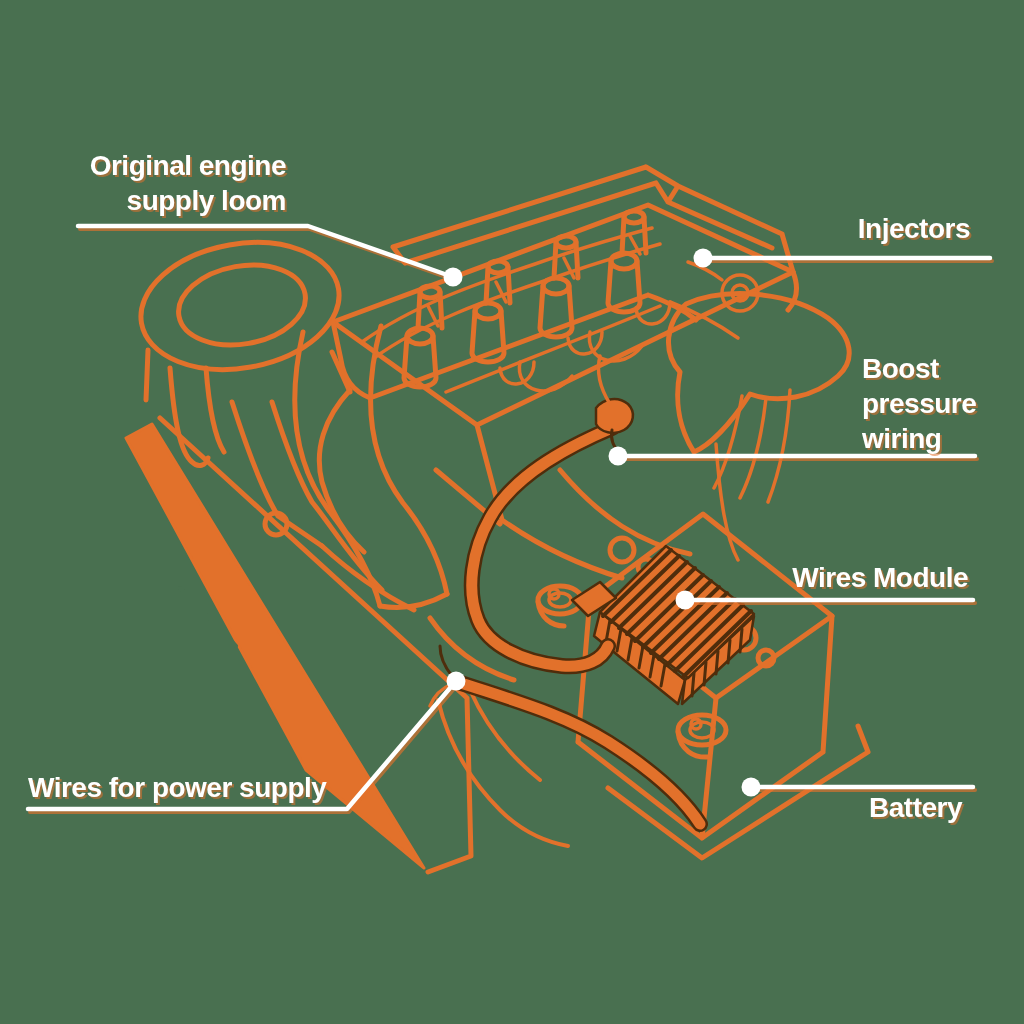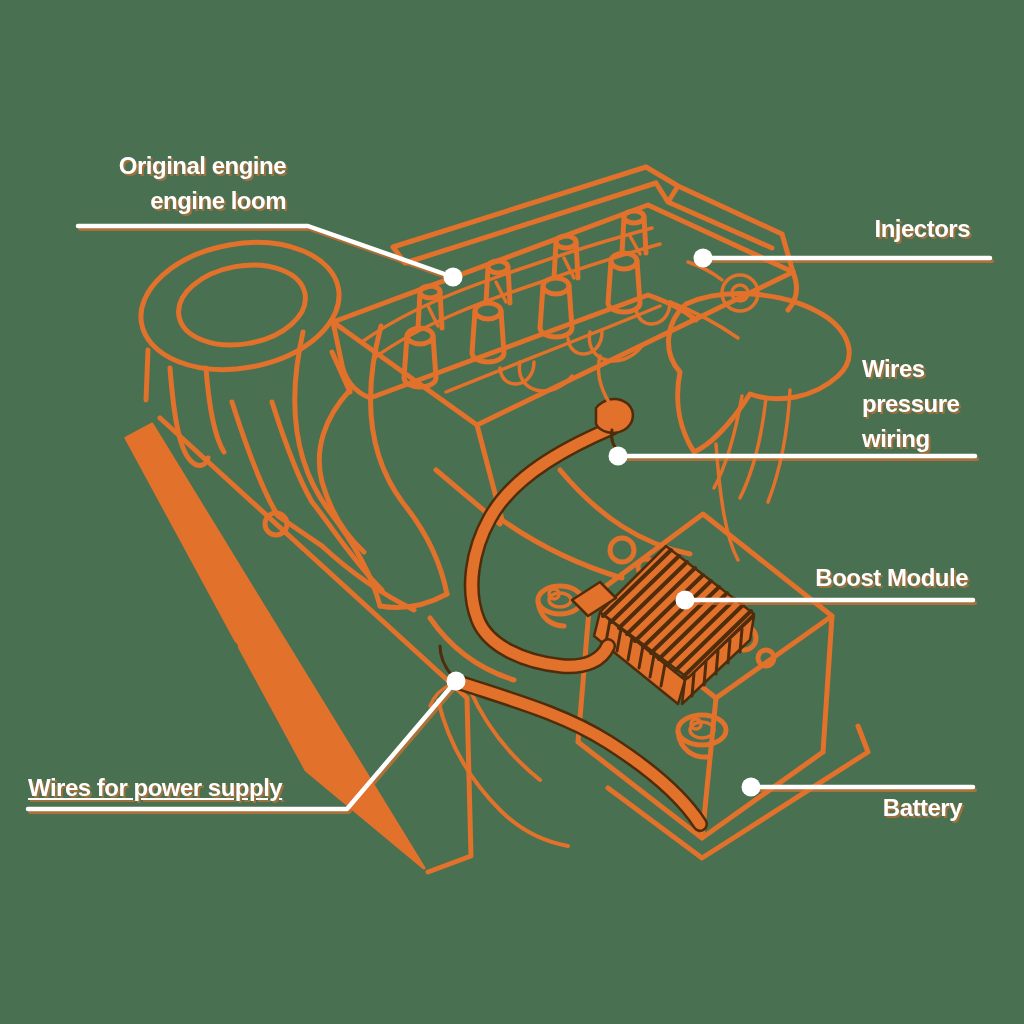--- a/index.html
+++ b/index.html
@@ -1,20 +1,20 @@
 <!DOCTYPE html>
 <html style="--background: #497050; --artwork: #E2712B; --artwork-dark: #4F2D0C; --label-text: #FFFFFF; --label-shadow: rgba(226,113,43,0.55);"><head>
 <meta charset="utf-8">
 <style>
   html,body{margin:0;padding:0;}
   body{width:1024px;height:1024px;background:var(--background,#497050);overflow:hidden;}
   .stage{position:absolute;left:0;top:0;width:1024px;height:1024px;overflow:hidden;
          font-family:"Liberation Sans",sans-serif;}
   .art{position:absolute;left:0;top:0;}
-  .label{position:absolute;color:var(--label-text,#fff);font-weight:700;font-size:24px;
+  .label{position:absolute;color:var(--label-text,#fff);font-weight:700;font-size:28px;
          line-height:35px;letter-spacing:-0.5px;white-space:nowrap;
          text-shadow:2px 2px 0 var(--label-shadow,rgba(226,113,43,.5));}
   .r{text-align:right;}
   
   .o{fill:none;stroke:var(--artwork);stroke-width:5;stroke-linecap:round;stroke-linejoin:round;}
   .t{fill:none;stroke:var(--artwork);stroke-width:3.5;stroke-linecap:round;stroke-linejoin:round;}
   .w4{fill:none;stroke:var(--artwork);stroke-width:4;stroke-linecap:round;}
   .of{fill:var(--artwork);stroke:var(--artwork);stroke-width:3;stroke-linejoin:round;}
   .dk{fill:none;stroke:var(--artwork-dark);stroke-linecap:round;}
   .mfill{fill:var(--artwork);stroke:var(--artwork-dark);stroke-width:2.5;stroke-linejoin:round;}
@@ -211,38 +211,38 @@
       <circle class="dot" cx="703" cy="258" r="9.5"></circle>
       <circle class="dot" cx="618" cy="456" r="9.5"></circle>
       <circle class="dot" cx="685" cy="600" r="9.5"></circle>
       <circle class="dot" cx="751" cy="787" r="9.5"></circle>
       <circle class="dot" cx="456" cy="681" r="9.5"></circle>
     </g>
   </svg>
 
   <div class="label r" style="left:40px;top:148px;width:246px;">
     <div>Original engine</div>
-    <div>engine loom</div>
+    <div>supply loom</div>
   </div>
 
   <div class="label r" style="right:54px;top:211px;">
     <div>Injectors</div>
   </div>
 
   <div class="label" style="left:862px;top:351px;">
-    <div>Wires</div>
+    <div>Boost</div>
     <div>pressure</div>
     <div>wiring</div>
   </div>
 
   <div class="label r" style="right:56px;top:560px;">
-    <div>Boost Module</div>
+    <div>Wires Module</div>
   </div>
 
   <div class="label r" style="right:62px;top:744px;margin-top:46px;">
     <div>Battery</div>
   </div>
 
-  <div class="label" style="left:28px;top:770px;text-decoration:underline;">
+  <div class="label" style="left:28px;top:770px;">
     <div>Wires for power supply</div>
   </div>
 
 </div>
 
 </body></html>

